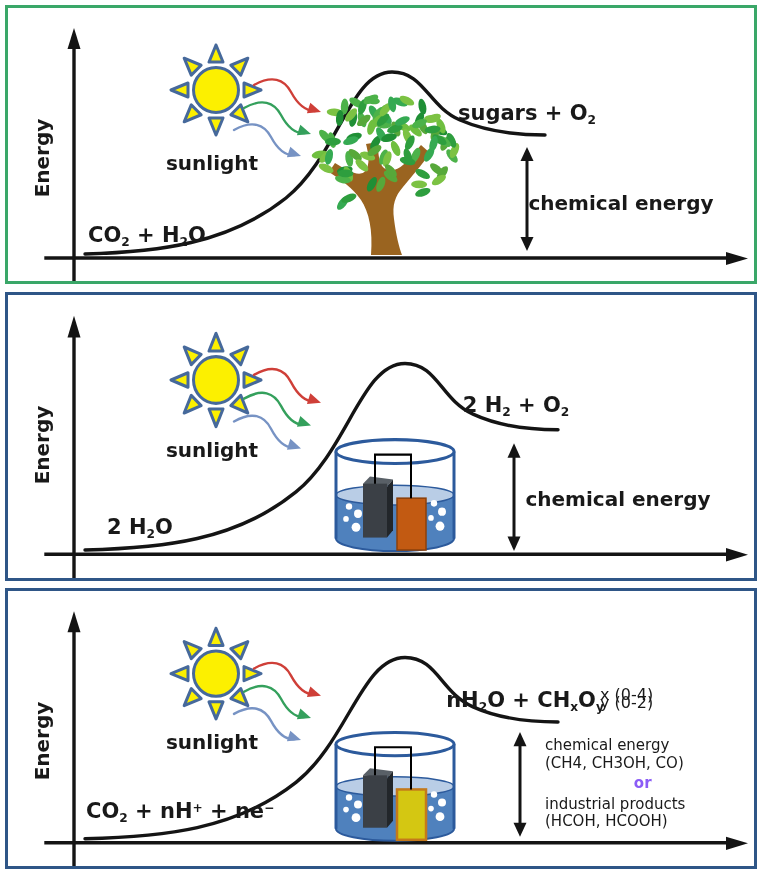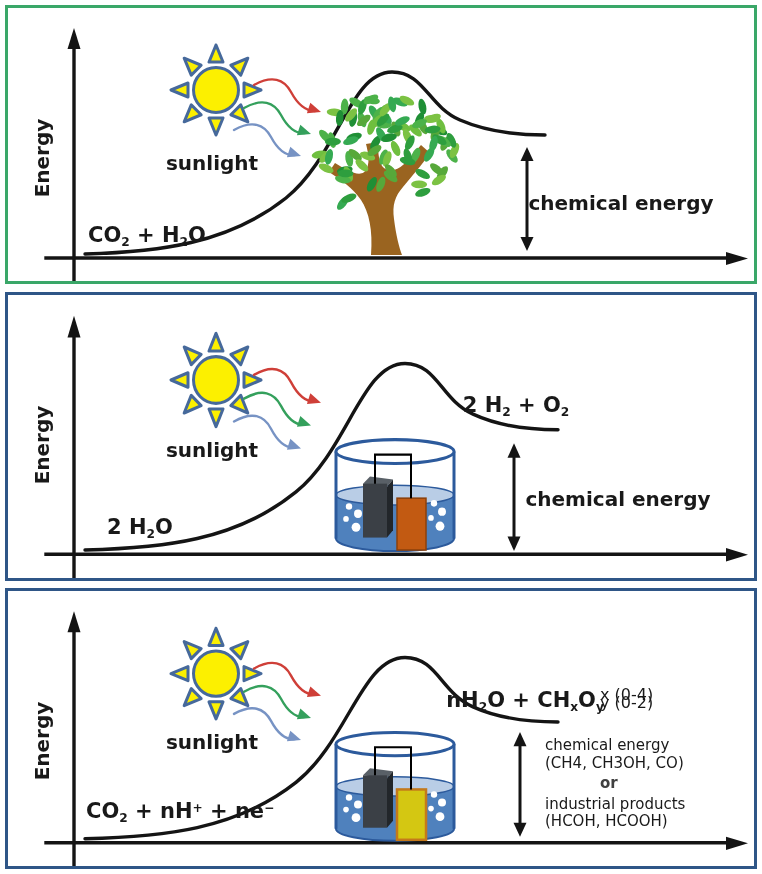--- a/index.html
+++ b/index.html
@@ -189,20 +189,21 @@
           <ellipse cx="82.1" cy="37.7" rx="8" ry="3.8" transform="rotate(166 82.1 37.7)" fill="#1f8f35"></ellipse>
           <ellipse cx="95.3" cy="20.9" rx="8" ry="3.8" transform="rotate(156 95.3 20.9)" fill="#35aa52"></ellipse>
           <ellipse cx="63.9" cy="-0.6" rx="8" ry="3.8" transform="rotate(154 63.9 -0.6)" fill="#4cb249"></ellipse>
         </g>
     </g>
     <use href="#def-varrow" transform="translate(519,139)"></use>
   </svg>
   <div class="lbl energy">Energy</div>
   <div class="lbl med center" style="left:204px;top:147px">sunlight</div>
   <div class="lbl big vmid" style="left:80px;top:228px"><span>CO</span><span class="sub">2</span><span> + H</span><span class="sub">2</span><span>O</span></div>
+  <div class="lbl big center" style="left:519px;top:106px"><span>sugars + O</span><span class="sub">2</span></div>
   <div class="lbl med center" style="left:613px;top:187px">chemical energy</div>
 </div>
 
 <div class="panel" id="p2" style="border-color: rgb(47, 86, 135);">
   <svg class="fig" viewBox="0 0 746 273" preserveAspectRatio="none">
     <use href="#def-axes"></use>
     <use href="#def-curve2"></use>
     <use href="#def-sun" transform="translate(208,82)"></use>
     <use href="#def-rays"></use>
     <g transform="translate(325,138)">
@@ -244,17 +245,17 @@
   </svg>
   <div class="lbl energy">Energy</div>
   <div class="lbl med center" style="left:204px;top:143px">sunlight</div>
   <div class="lbl big vmid" style="left:78px;top:221px"><span>CO</span><span class="sub">2</span><span> + nH</span><span class="sup">+</span><span> + ne</span><span class="sup">−</span></div>
   <div class="lbl big center" style="left:517px;top:110px"><span>nH</span><span class="sub">2</span><span>O + CH</span><span class="sub">x</span><span>O</span><span class="sub">y</span></div>
   <div class="lbl note" style="left:592px;top:96px">x (0-4)</div>
   <div class="lbl note" style="left:592px;top:104px">y (0-2)</div>
   <div class="lbl ann">
     <div>chemical energy</div>
     <div>(CH4, CH3OH, CO)</div>
-    <div class="ann-or" style="color: #404040;">or</div>
+    <div class="ann-or" style="color: #8b5cf6; text-align: center;">or</div>
     <div>industrial products</div>
     <div>(HCOH, HCOOH)</div>
   </div>
 </div>
 
 </body></html>

